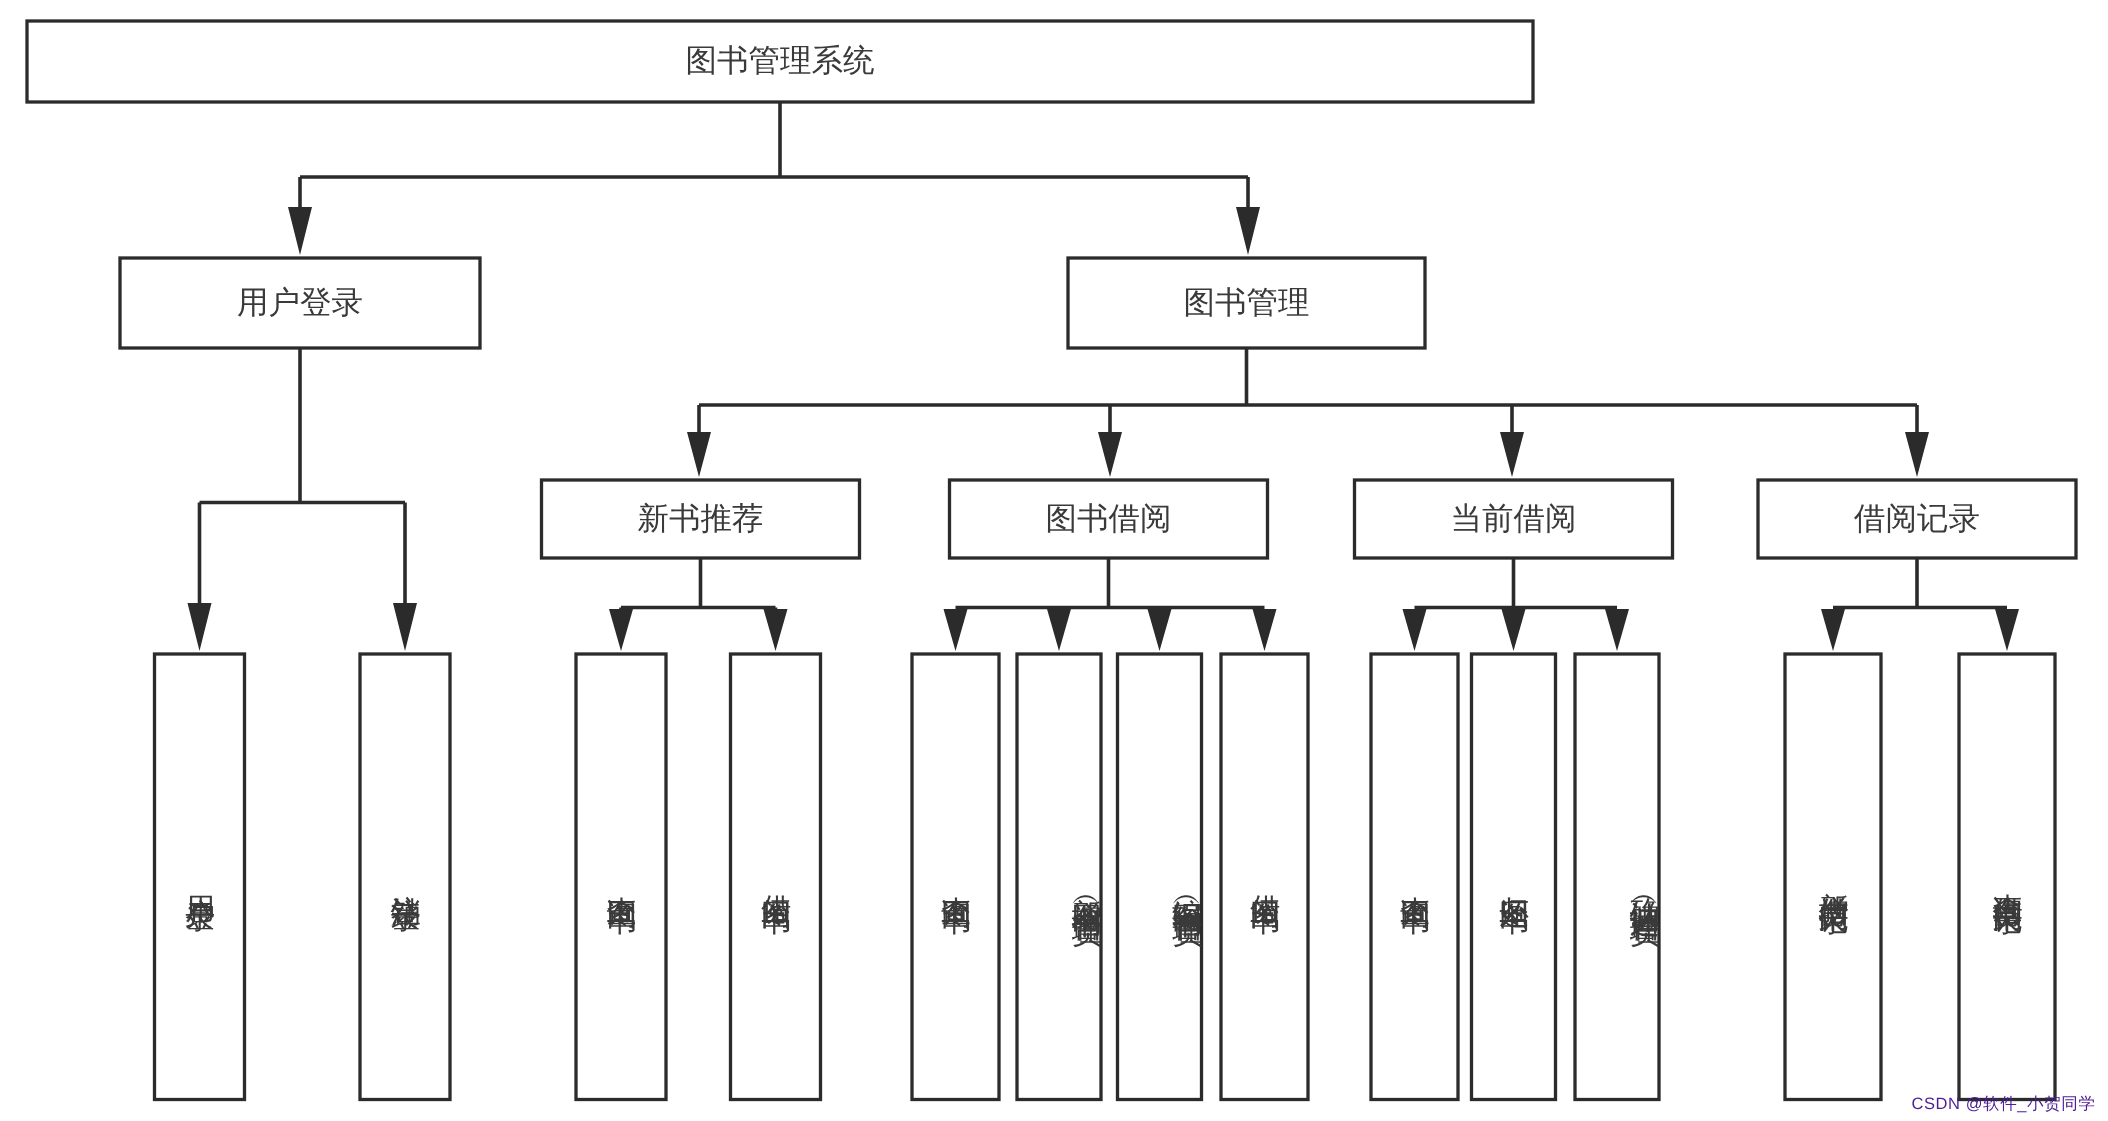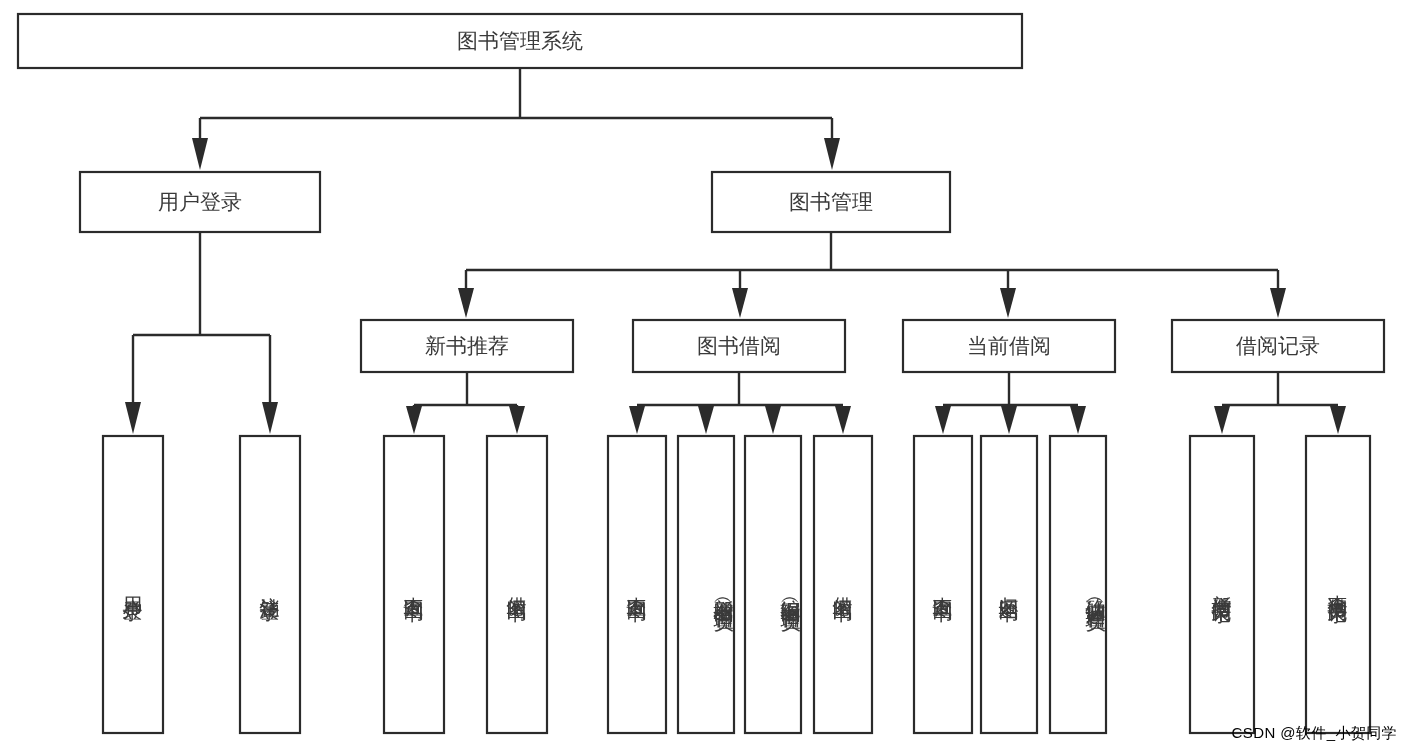--- a/index.html
+++ b/index.html
@@ -46,22 +46,22 @@
     fill: #3a3a3a;
     font-family: "Liberation Sans", "DejaVu Sans", sans-serif;
     font-size: 21px;
     text-anchor: middle;
     dominant-baseline: middle;
   }
   .watermark {
     position: absolute;
     right: 8px;
     bottom: 4px;
-    color: #000000;
-    font-size: 15px;
+    color: #4c1d95;
+    font-size: 11px;
     font-family: "Liberation Sans", "DejaVu Sans", sans-serif;
     white-space: nowrap;
     letter-spacing: 0.4px;
   }
   
   .vlabel {
     position: absolute;
     writing-mode: vertical-rl;
     text-orientation: upright;
     color: #3a3a3a;

